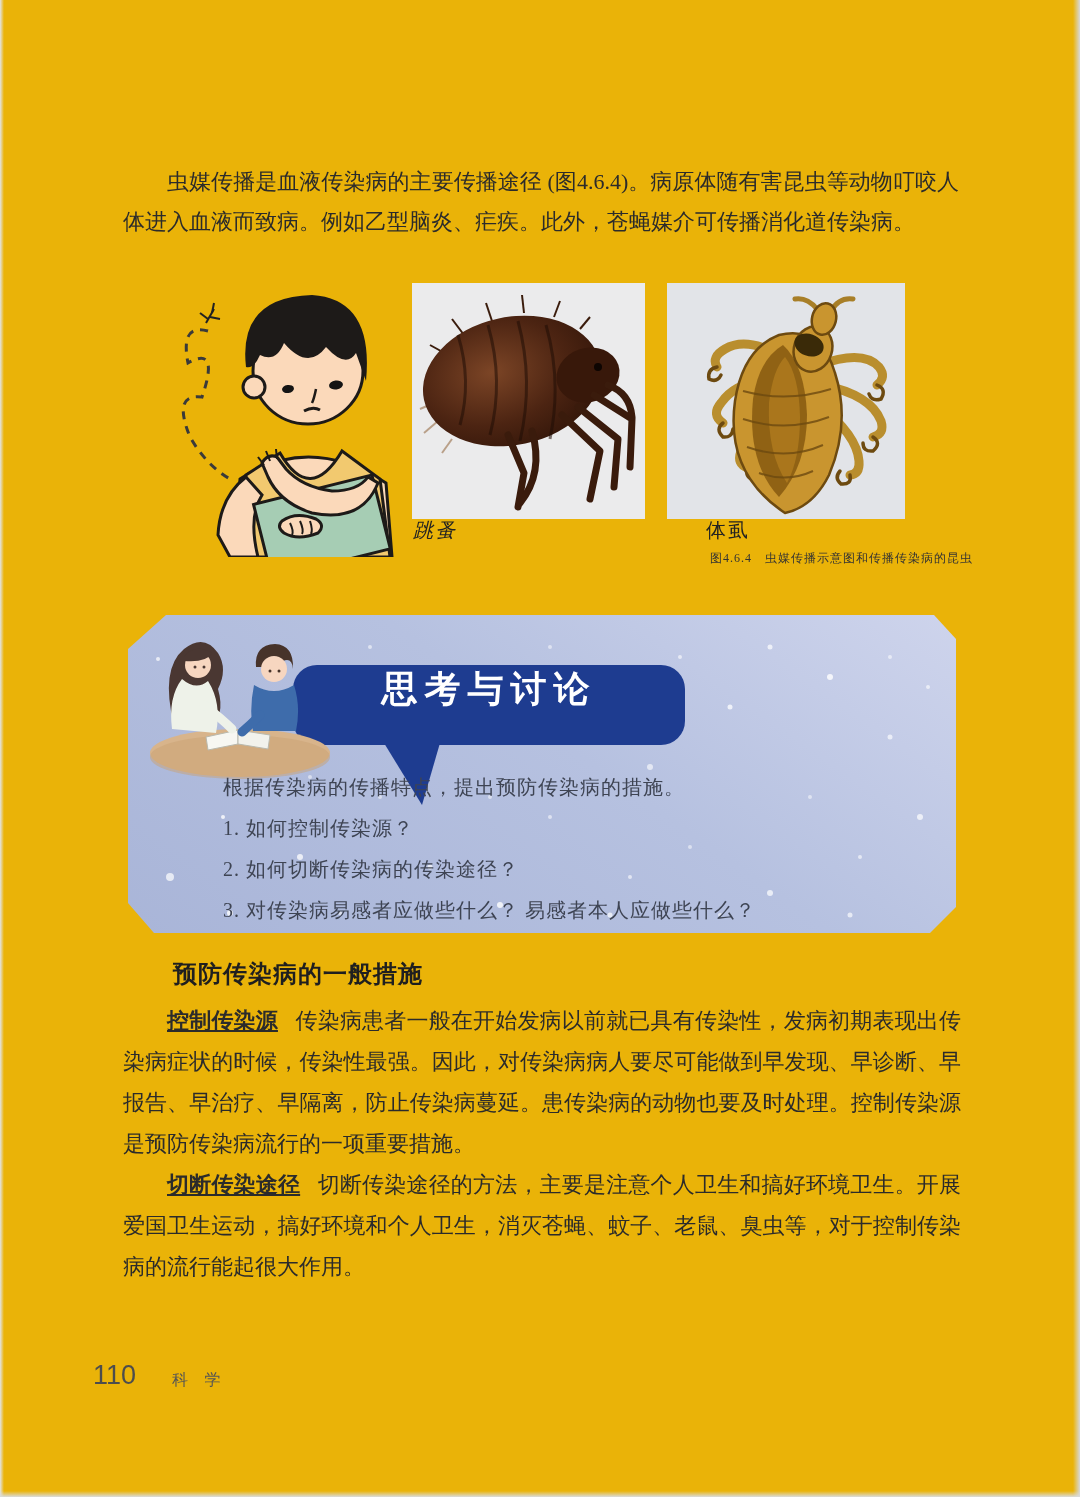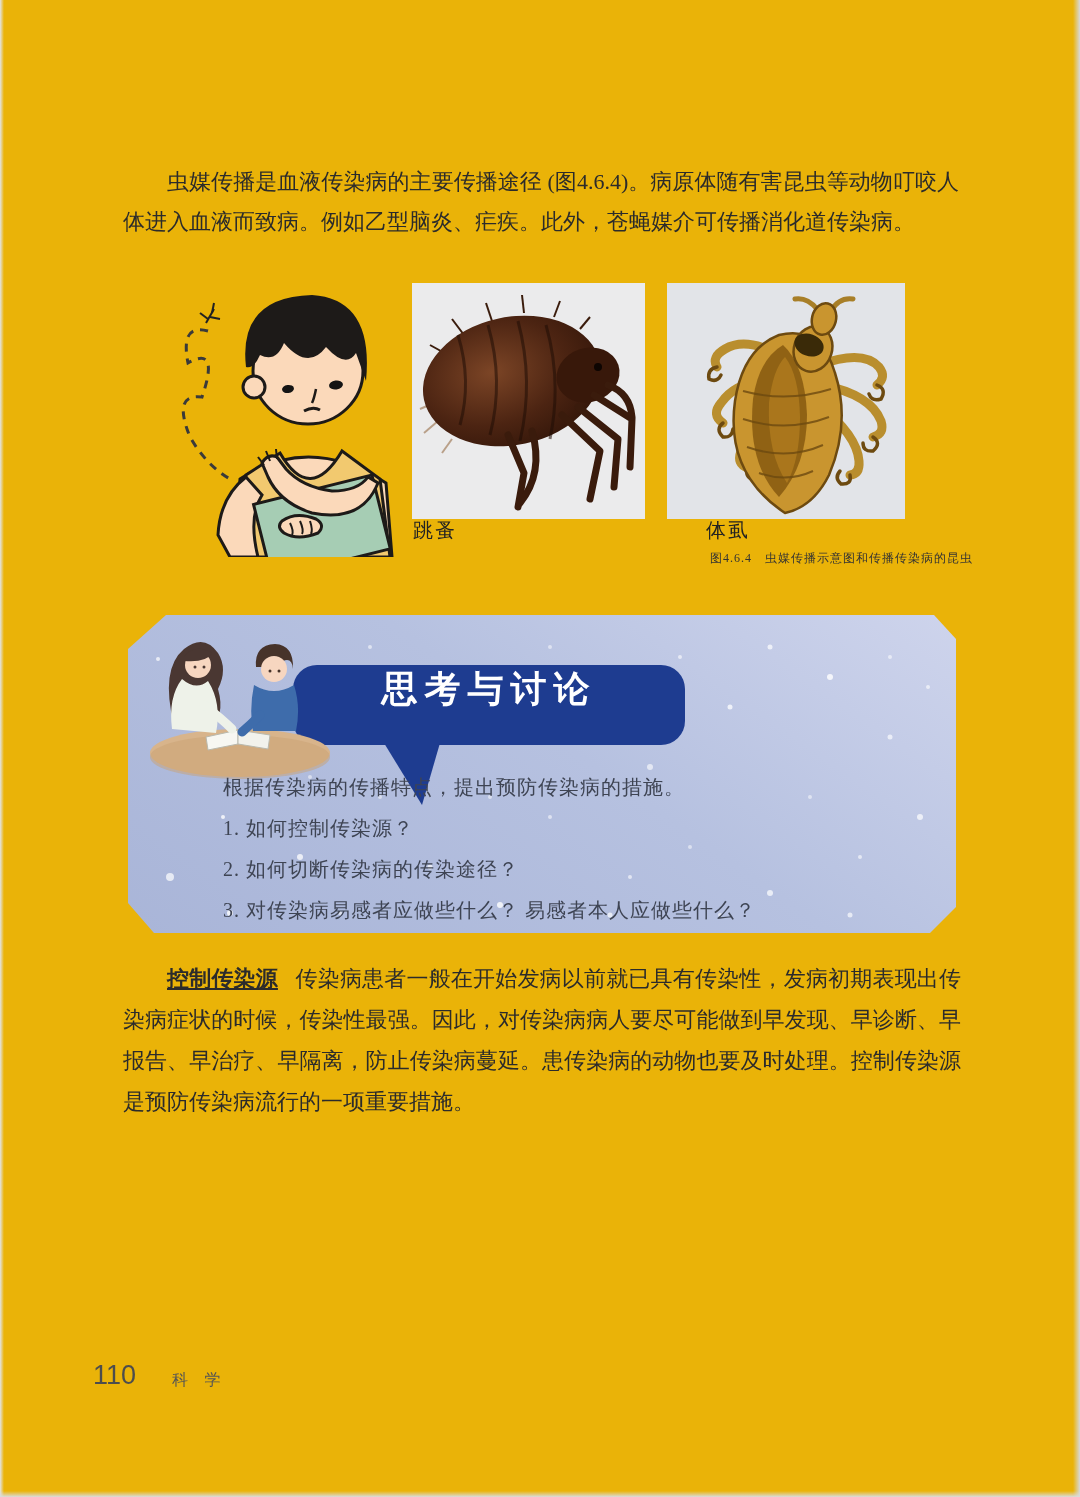--- a/index.html
+++ b/index.html
@@ -13,21 +13,21 @@
   .edge-left{position:absolute;top:0;left:0;bottom:0;width:4px;
     background:linear-gradient(to right,#e3e4e5,rgba(227,228,229,0));}
 
   .intro{position:absolute;left:123px;top:140px;width:836px;
     font-size:22px;line-height:40px;text-align:justify;text-indent:2em;}
 
   .fig-boy{position:absolute;left:150px;top:283px;width:245px;height:274px;}
   .fig-flea{position:absolute;left:412px;top:283px;width:233px;height:236px;background:#ebebec;}
   .fig-louse{position:absolute;left:667px;top:283px;width:238px;height:236px;background:#e2e4e8;}
   .img-label{position:absolute;font-size:20px;color:#222;letter-spacing:2px;}
-  .label-flea{left:413px;top:517px;}
+  .label-flea{left:413px;top:517px;font-style:italic;}
   .label-louse{left:667px;top:517px;margin-left:39px;}
   .fig-caption{position:absolute;left:137px;top:550px;width:836px;text-align:right;
     font-size:12px;color:#333;letter-spacing:1px;}
 
   .panel{position:absolute;left:128px;top:615px;width:828px;height:318px;
     background:linear-gradient(215deg,#ced4ec 0%,#b6c1e0 45%,#a9b5d8 100%);
     clip-path:polygon(38px 0, calc(100% - 22px) 0, 100% 24px, 100% calc(100% - 26px),
       calc(100% - 26px) 100%, 26px 100%, 0 calc(100% - 30px), 0 34px);}
   .sparkles{position:absolute;left:0;top:0;width:100%;height:100%;}
   .bubble{position:absolute;left:165px;top:50px;width:392px;height:80px;background:#1e3c90;
@@ -277,18 +277,20 @@
 
     <div class="panel-text">
       <div>根据传染病的传播特点，提出预防传染病的措施。</div>
       <div>1. 如何控制传染源？</div>
       <div>2. 如何切断传染病的传染途径？</div>
       <div>3. 对传染病易感者应做些什么？ 易感者本人应做些什么？</div>
     </div>
   </div>
 
   <div class="section">
+    <h3 class="section-heading">预防传染病的一般措施</h3>
     <p class="body-p"><b class="lead">控制传染源</b><span>传染病患者一般在开始发病以前就已具有传染性，发病初期表现出传染病症状的时候，传染性最强。因此，对传染病病人要尽可能做到早发现、早诊断、早报告、早治疗、早隔离，防止传染病蔓延。患传染病的动物也要及时处理。控制传染源是预防传染病流行的一项重要措施。</span></p>
+    <p class="body-p"><b class="lead">切断传染途径</b><span>切断传染途径的方法，主要是注意个人卫生和搞好环境卫生。开展爱国卫生运动，搞好环境和个人卫生，消灭苍蝇、蚊子、老鼠、臭虫等，对于控制传染病的流行能起很大作用。</span></p>
   </div>
 
   <div class="page-number">110</div>
   <div class="footer-subject">科 学</div>
 </div>
 
 </body></html>

